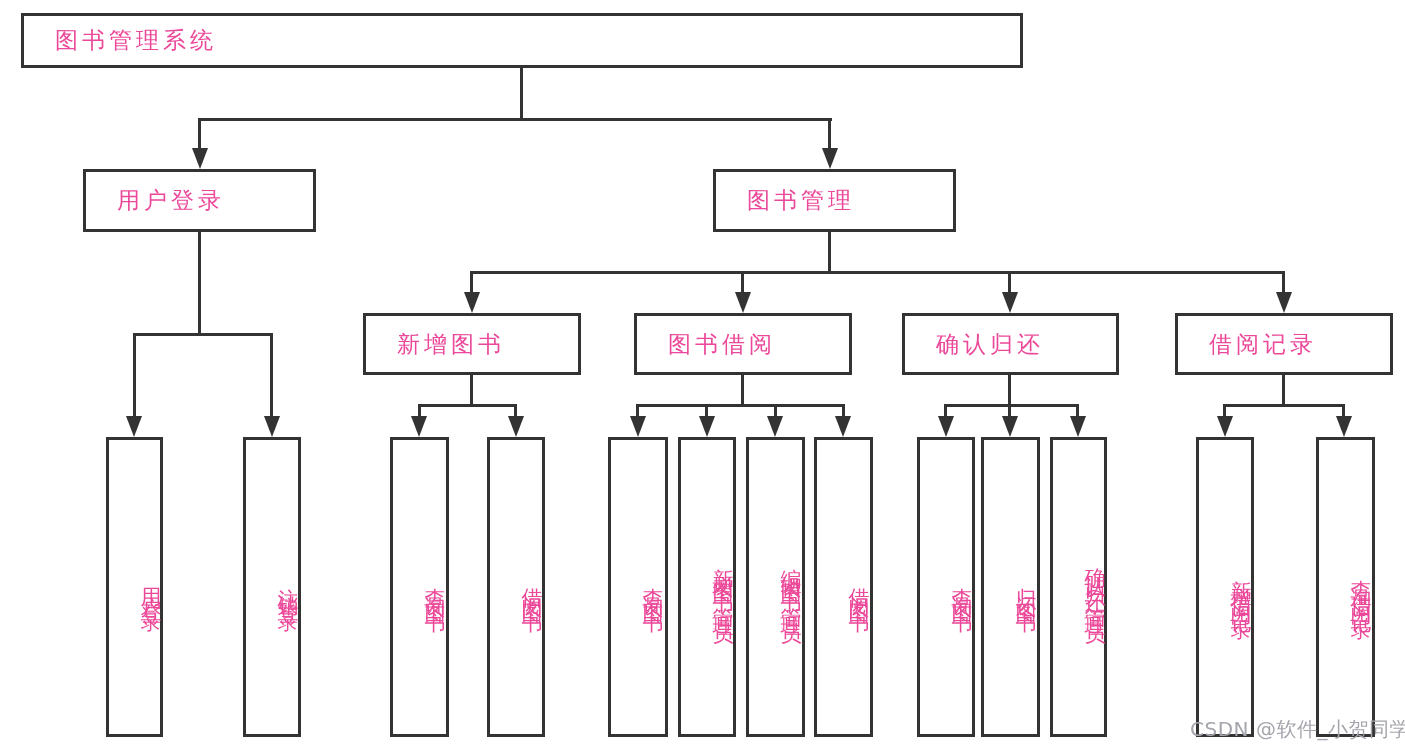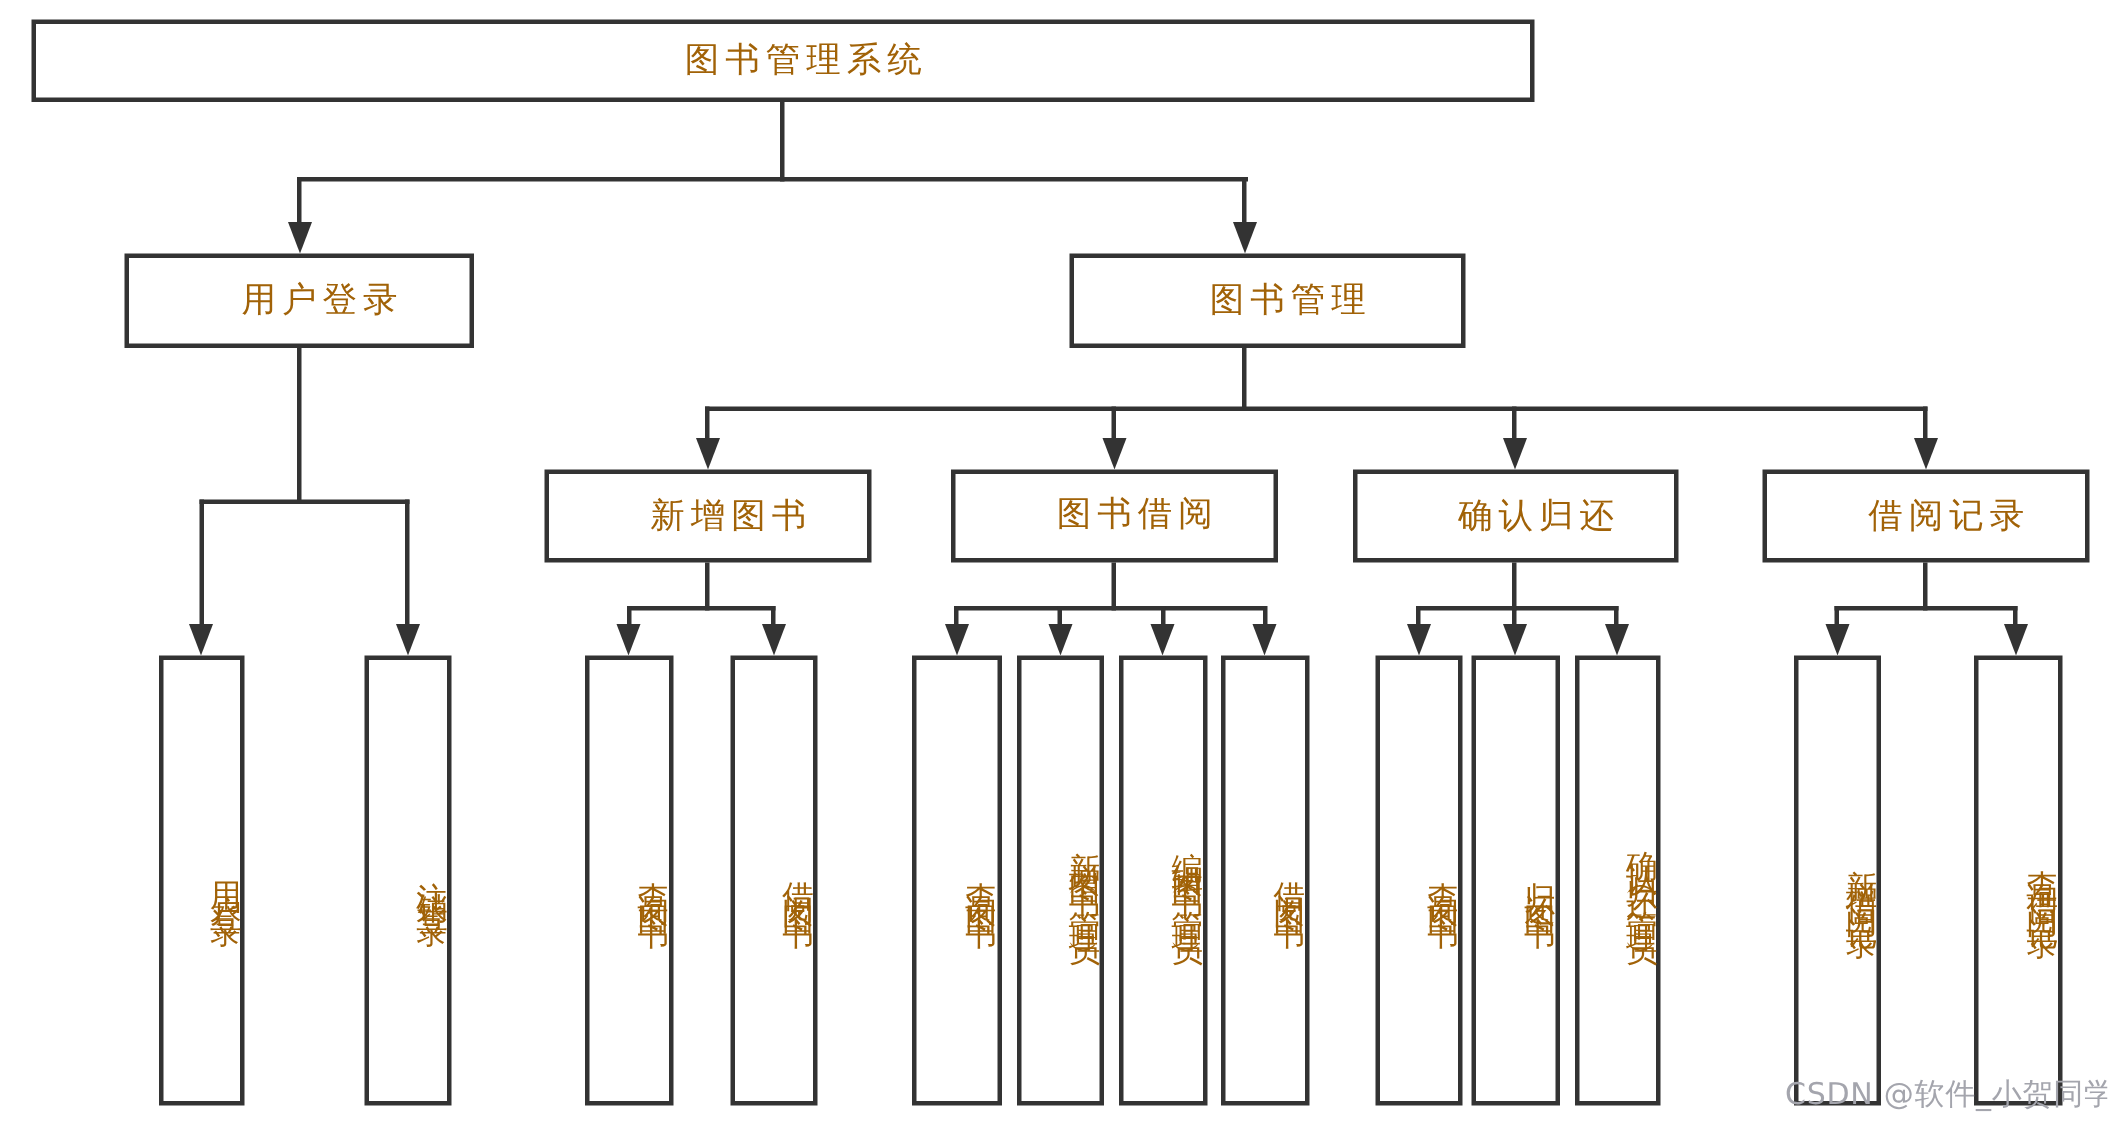--- a/index.html
+++ b/index.html
@@ -2,21 +2,21 @@
 <html><head>
 <meta charset="utf-8">
 <style>
   html,body{margin:0;padding:0;background:#ffffff;}
   .canvas{
     position:relative;width:1405px;height:747px;background:#ffffff;overflow:hidden;
     font-family:"DejaVu Sans","Liberation Sans",sans-serif;
   }
   .node{
     position:absolute;background:#ffffff;border:3px solid #333333;box-sizing:border-box;
-    display:flex;align-items:center;justify-content:center;color:#a16207;z-index:2;padding-left:31px;
+    display:flex;align-items:center;color:#ec4899;z-index:2;padding-left:31px;
   }
   .node .htext{font-size:23px;letter-spacing:4px;white-space:nowrap;line-height:1;}
   .node .vtext{
     writing-mode:vertical-rl;text-orientation:mixed;
     font-size:21px;letter-spacing:8px;line-height:1;white-space:nowrap;
   }
   .vline{position:absolute;width:3px;background:#333333;z-index:1;}
   .hline{position:absolute;height:3px;background:#333333;z-index:1;}
   .arrow{
     position:absolute;width:0;height:0;z-index:1;
@@ -40,21 +40,21 @@
   <div class="vline" style="left:520px;top:67px;height:54px;"></div>
   <div class="hline" style="left:198px;top:118px;width:634px;"></div>
   <div class="vline" style="left:198px;top:118px;height:32px;"></div>
   <div class="arrow" style="left:192px;top:148px;"></div>
   <div class="vline" style="left:828px;top:118px;height:32px;"></div>
   <div class="arrow" style="left:822px;top:148px;"></div>
 
   <div class="node" style="left:83px;top:169px;width:233px;height:63px;">
     <span class="htext">用户登录</span>
   </div>
-  <div class="node" style="left:713px;top:169px;width:264px;height:63px;">
+  <div class="node" style="left:713px;top:169px;width:243px;height:63px;">
     <span class="htext">图书管理</span>
   </div>
 
   <div class="vline" style="left:198px;top:232px;height:104px;"></div>
   <div class="hline" style="left:133px;top:333px;width:140px;"></div>
   <div class="vline" style="left:133px;top:333px;height:86px;"></div>
   <div class="arrow" style="left:126px;top:416px;"></div>
   <div class="vline" style="left:270px;top:333px;height:86px;"></div>
   <div class="arrow" style="left:264px;top:416px;"></div>
 
@@ -65,21 +65,21 @@
   <div class="vline" style="left:741px;top:271px;height:24px;"></div>
   <div class="arrow" style="left:735px;top:292px;"></div>
   <div class="vline" style="left:1008px;top:271px;height:24px;"></div>
   <div class="arrow" style="left:1002px;top:292px;"></div>
   <div class="vline" style="left:1282px;top:271px;height:24px;"></div>
   <div class="arrow" style="left:1276px;top:292px;"></div>
 
   <div class="node" style="left:363px;top:313px;width:218px;height:62px;">
     <span class="htext">新增图书</span>
   </div>
-  <div class="node" style="left:634px;top:313px;width:218px;height:62px;font-family:Liberation Mono, monospace;">
+  <div class="node" style="left:634px;top:313px;width:218px;height:62px;">
     <span class="htext">图书借阅</span>
   </div>
   <div class="node" style="left:902px;top:313px;width:217px;height:62px;">
     <span class="htext">确认归还</span>
   </div>
   <div class="node" style="left:1175px;top:313px;width:218px;height:62px;">
     <span class="htext">借阅记录</span>
   </div>
 
   <div class="vline" style="left:470px;top:374px;height:33px;"></div>

